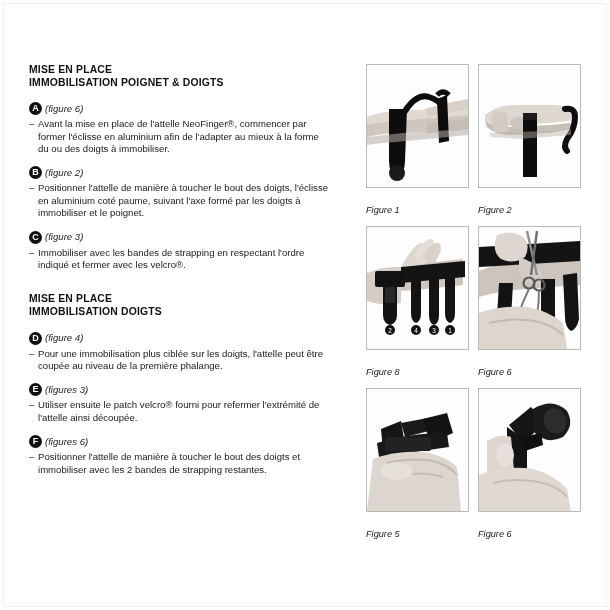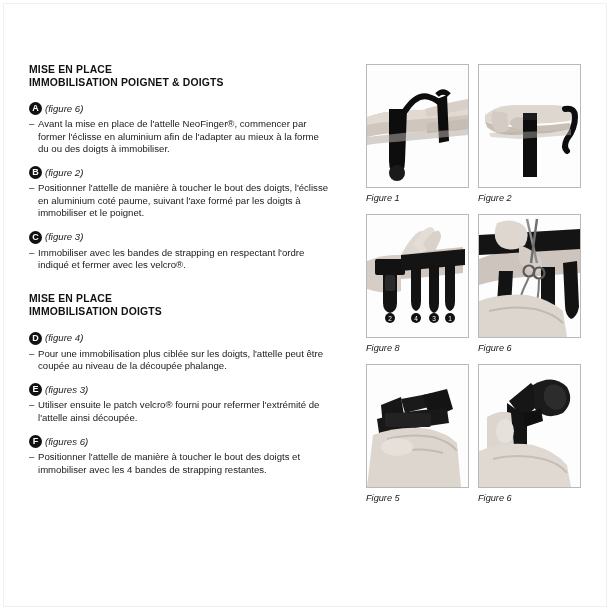--- a/index.html
+++ b/index.html
@@ -133,21 +133,21 @@
     background: #ffffff;
     overflow: hidden;
     position: relative;
   }
   .fig-frame svg { display: block; }
 
   .fig-cap {
     font-size: 9.2px;
     font-style: italic;
     color: #1a1a1a;
-    margin-top: 5px;
+    margin-top: 17px;
     line-height: 11px;
   }
 </style>
 </head>
 <body>
 
 <div class="page">
   <div class="page-edge"></div>
 
   <div class="text-col">
@@ -196,21 +196,21 @@
       <div class="section-title">MISE EN PLACE
 IMMOBILISATION DOIGTS</div>
 
       <div class="step first">
         <div class="step-head">
           <span class="badge">D</span>
           <span class="fig-ref">(figure 4)</span>
         </div>
         <div class="step-body">
           <span class="dash">–</span>
-          <span class="step-text">Pour une immobilisation plus ciblée sur les doigts, l'attelle peut être coupée au niveau de la découpée phalange.</span>
+          <span class="step-text">Pour une immobilisation plus ciblée sur les doigts, l'attelle peut être coupée au niveau de la première phalange.</span>
         </div>
       </div>
 
       <div class="step">
         <div class="step-head">
           <span class="badge">E</span>
           <span class="fig-ref">(figures 3)</span>
         </div>
         <div class="step-body">
           <span class="dash">–</span>
@@ -218,21 +218,21 @@
         </div>
       </div>
 
       <div class="step">
         <div class="step-head">
           <span class="badge">F</span>
           <span class="fig-ref">(figures 6)</span>
         </div>
         <div class="step-body">
           <span class="dash">–</span>
-          <span class="step-text">Positionner l'attelle de manière à toucher le bout des doigts et immobiliser avec les 4 bandes de strapping restantes.</span>
+          <span class="step-text">Positionner l'attelle de manière à toucher le bout des doigts et immobiliser avec les 2 bandes de strapping restantes.</span>
         </div>
       </div>
     </div>
   </div>
 
   <div class="fig-col">
 
     <div class="fig-row">
       <div class="fig-cell">
         <div class="fig-frame">

